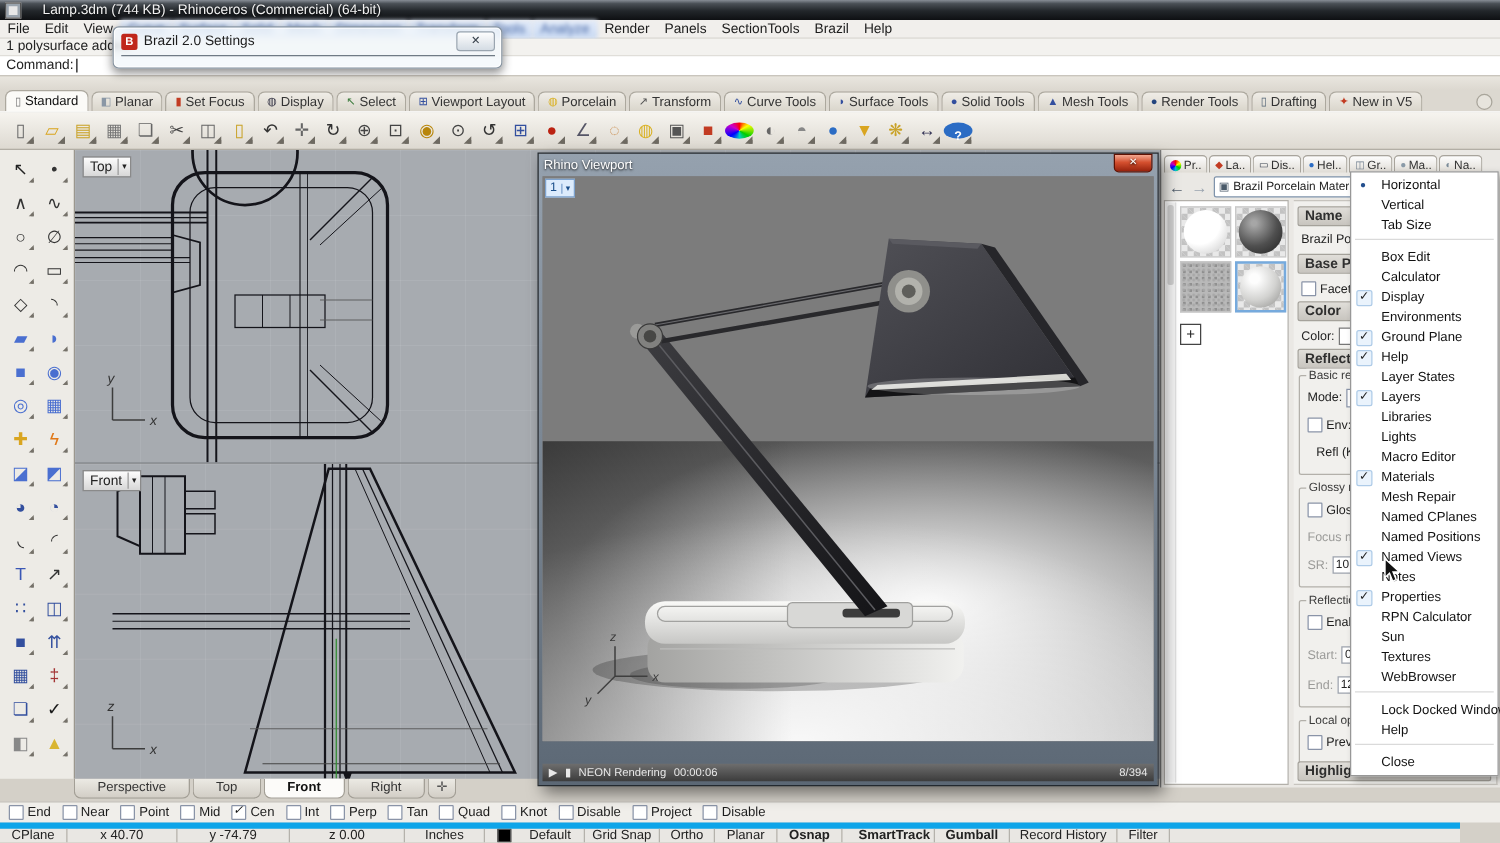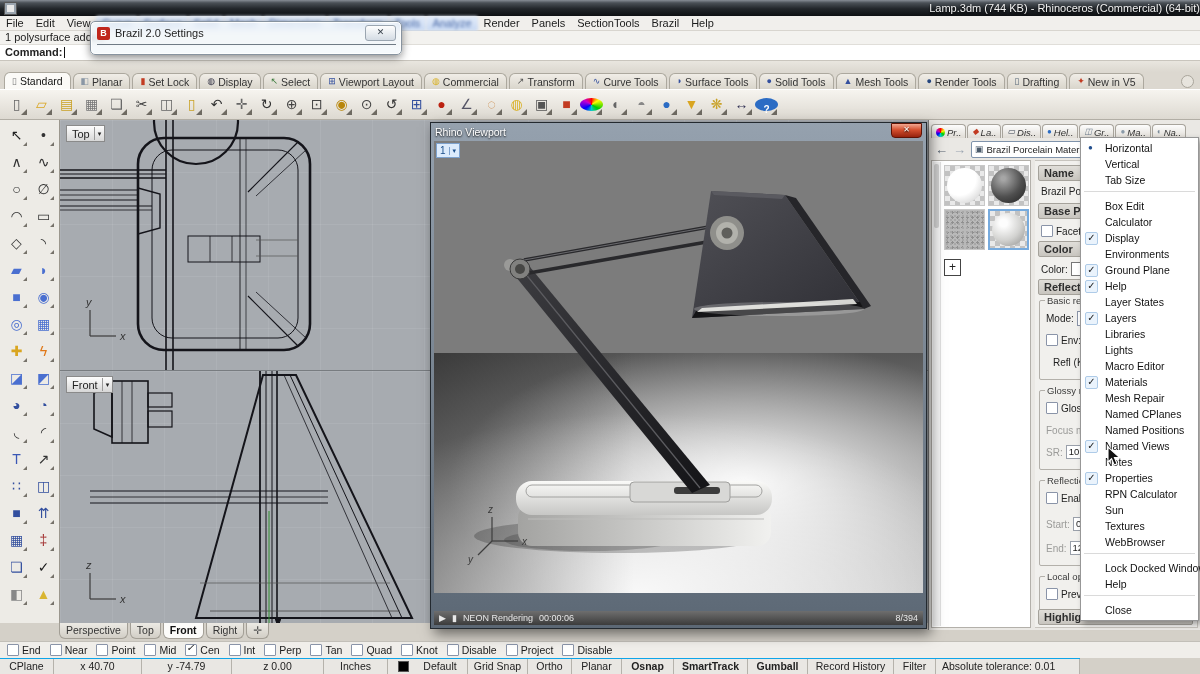--- a/index.html
+++ b/index.html
@@ -2,37 +2,37 @@
 <html><head>
 <meta charset="utf-8">
 <style>
   html,body{margin:0;padding:0;}
   body{width:1200px;height:674px;position:relative;overflow:hidden;
        font-family:"Liberation Sans",sans-serif;background:#d4d0c8;color:#222;}
   .abs{position:absolute;}
   
   #titlebar{left:0;top:0;width:1200px;height:16px;
     background:linear-gradient(#878d95 0%,#4a5056 18%,#22262a 55%,#0e1013 100%);
-    display:flex;align-items:center;gap:17px;padding-left:4px;box-sizing:border-box;justify-content:space-between;}
+    display:flex;align-items:center;gap:17px;padding-left:4px;box-sizing:border-box;}
   #titlebar .appicon{width:11px;height:11px;background:#e8e8e8;border:1px solid #555;
     box-shadow:inset 0 0 0 2px #9aa4ae;}
   #titlebar .wtitle{color:#f2f2f2;font-size:11px;text-shadow:0 1px 2px #000;white-space:nowrap;}
   
   #menubar{left:0;top:16px;width:1200px;height:15px;background:#f1efec;
     border-bottom:1px solid #d8d5cf;display:flex;align-items:center;box-sizing:border-box;}
   .menuitem{font-size:11px;line-height:15px;padding:0 6px;color:#1c1c1c;white-space:nowrap;}
   .menuitem.blurred{color:#4a6aa8;background:linear-gradient(#e2ebf9,#c7d8f2);
     border-radius:2px;filter:blur(1.6px);}
   
   #histrow{left:0;top:31px;width:1200px;height:13px;background:#f3f2ef;
     font-size:11px;line-height:13px;padding-left:5px;box-sizing:border-box;}
   #cmdrow{left:0;top:44px;width:1200px;height:16px;background:#ffffff;
     border-top:1px solid #e0ded9;font-size:11px;line-height:15px;padding-left:5px;
     box-sizing:border-box;display:flex;align-items:center;gap:2px;}
-  #cmdrow .plabel{font-weight:bold;}
+  #cmdrow .plabel{font-weight:normal;}
   #cmdrow .caret{width:1px;height:11px;background:#111;}
   #dockgap{left:0;top:60px;width:1200px;height:12px;
     background:linear-gradient(#e9e6df,#dcd8d0);border-top:1px solid #c9c5bd;box-sizing:border-box;}
   
   #tabsrow{left:0;top:72px;width:1200px;height:17px;display:flex;align-items:flex-end;
     padding-left:4px;box-sizing:border-box;background:#dcd8d0;gap:2px;}
   .ttab{display:flex;align-items:center;gap:3px;height:15px;padding:0 7px;
     background:linear-gradient(#f0ede7,#d9d5cb);border:1px solid #aca89e;border-bottom:none;
     border-radius:6px 6px 0 0;font-size:10.5px;color:#333;white-space:nowrap;}
   .ttab.active{background:#fbfaf7;height:16px;color:#111;}
@@ -87,21 +87,21 @@
   #rstrip{left:3px;bottom:3px;width:489px;height:14px;
     background:linear-gradient(#6e6e6e,#3c3c3c);display:flex;align-items:center;gap:6px;
     padding:0 5px;box-sizing:border-box;color:#e8e8e8;font-size:9px;}
   #rstrip .rprog{margin-left:auto;}
   
   #rpanel{left:928px;top:120px;width:272px;height:510px;background:#eae8e4;
     border-left:1px solid #7c7c7c;box-sizing:border-box;z-index:5;}
   #rp-tabs{left:2px;top:2px;right:0;height:16px;display:flex;gap:1px;overflow:hidden;}
   .rptab{display:flex;align-items:center;gap:2px;height:14px;margin-top:2px;padding:0 4px;
     background:linear-gradient(#fdfdfd,#ddd9d2);border:1px solid #a8a49c;border-bottom:none;
-    border-radius:4px 4px 0 0;font-size:9.5px;color:#333;white-space:nowrap;font-style:italic;}
+    border-radius:4px 4px 0 0;font-size:9.5px;color:#333;white-space:nowrap;}
   .rptab [data-glyph]{font-size:8px;line-height:8px;}
   .rptab .rainbow{width:9px;height:9px;margin-top:0;}
   #rp-nav{left:2px;top:19px;right:2px;height:20px;display:flex;align-items:center;gap:5px;
     padding:0 4px;}
   #rp-nav .arr{font-size:13px;color:#55606e;font-weight:bold;}
   #rp-nav .arr.fwd{color:#9aa4b0;}
   #rp-combo{flex:1;height:15px;background:#fff;border:1px solid #7f93ab;border-radius:2px;
     display:flex;align-items:center;gap:3px;font-size:9.5px;color:#222;padding:0 3px;
     white-space:nowrap;overflow:hidden;}
   #rp-combo .cico{font-size:9px;color:#4a5a6a;}
@@ -175,44 +175,44 @@
   #popup .bicon{width:13px;height:13px;background:#c0271c;border-radius:2px;color:#fff;
     font-size:9px;font-weight:bold;text-align:center;line-height:13px;flex:none;}
   #popup .ptitle{font-size:11px;color:#1d1d1d;}
   #popup .pclose{margin-left:auto;width:29px;height:14px;border:1px solid #9aa5b0;border-radius:3px;
     background:linear-gradient(#fefefe,#d4dce4);font-size:9px;color:#39424c;text-align:center;
     line-height:13px;}
   #popup .pline{margin-top:3px;border-top:1px solid #6f7a85;}
   
   #vptabs{left:55px;top:623px;width:873px;height:18px;display:flex;align-items:flex-start;
     gap:2px;padding-left:4px;box-sizing:border-box;}
-  .vtab{height:15px;padding:0 6px;background:linear-gradient(#eceae4,#d2cec6);
+  .vtab{height:15px;padding:0 18px;background:linear-gradient(#eceae4,#d2cec6);
     border:1px solid #a39f96;border-top:none;border-radius:0 0 6px 6px;font-size:10.5px;
     line-height:14px;color:#333;}
   .vtab.active{background:#fcfbf9;font-weight:bold;color:#111;}
   .vtab.plus{padding:0 6px;color:#555;}
   #osnapbar{left:0;top:641px;width:1200px;height:17px;background:#f0eeea;
     border-top:1px solid #c2bfb8;display:flex;align-items:center;gap:9px;padding-left:7px;
     box-sizing:border-box;}
   .oscb{display:flex;align-items:center;gap:3px;font-size:10.5px;color:#1c1c1c;}
-  #statusbar{left:0;top:658px;width:1080px;height:16px;background:#e9e7e3;
-    border-top:1px solid #0ea5e9;display:flex;box-sizing:border-box;}
+  #statusbar{left:0;top:658px;width:1168px;height:16px;background:#e9e7e3;
+    border-top:5px solid #0ea5e9;display:flex;box-sizing:border-box;}
   .scell{border-right:1px solid #b5b2ab;font-size:10.5px;line-height:15px;text-align:center;
     padding:0 3px;box-sizing:border-box;display:flex;align-items:center;justify-content:center;
     gap:3px;white-space:nowrap;overflow:hidden;}
   .scell.bold{font-weight:bold;}
   .scell.grow{flex:1;justify-content:flex-start;padding-left:6px;}
   .scell [data-swatch]{display:none;width:9px;height:9px;border:1px solid #555;flex:none;}
   .scell [data-swatch].show{display:inline-block;}
   .scell:nth-child(1){width:54px;}  .scell:nth-child(2){width:88px;}
   .scell:nth-child(3){width:90px;}  .scell:nth-child(4){width:92px;}
   .scell:nth-child(5){width:64px;}  .scell:nth-child(6){width:80px;gap:14px;}
   .scell:nth-child(7){width:60px;}  .scell:nth-child(8){width:44px;}
   .scell:nth-child(9){width:50px;}  .scell:nth-child(10){width:52px;}
-  .scell:nth-child(11){width:74px;} .scell:nth-child(12){width:60px;}
+  .scell:nth-child(11){width:74px;justify-content:flex-end;} .scell:nth-child(12){width:60px;}
   .scell:nth-child(13){width:86px;} .scell:nth-child(14){width:42px;}
   #cursor{left:1107px;top:446px;z-index:80;}
 </style>
 </head>
 <body>
 
 <div id="titlebar" class="abs">
   <span class="appicon"></span>
   <span class="wtitle">Lamp.3dm (744 KB) - Rhinoceros (Commercial) (64-bit)</span>
 </div>
@@ -251,37 +251,37 @@
 <div class="ttab active">
       <span class="tico" data-glyph="" style="color: rgb(119, 119, 119);">▯</span>
       <span>Standard</span>
     </div>
     <div class="ttab">
       <span class="tico" data-glyph="" style="color: rgb(138, 151, 165);">◧</span>
       <span>Planar</span>
     </div>
     <div class="ttab">
       <span class="tico" data-glyph="" style="color: rgb(194, 59, 34);">▮</span>
-      <span>Set Lock</span>
+      <span>Set Focus</span>
     </div>
     <div class="ttab">
       <span class="tico" data-glyph="" style="color: rgb(51, 51, 68);">◍</span>
       <span>Display</span>
     </div>
     <div class="ttab">
       <span class="tico" data-glyph="" style="color: rgb(58, 122, 58);">↖</span>
       <span>Select</span>
     </div>
     <div class="ttab">
       <span class="tico" data-glyph="" style="color: rgb(51, 79, 158);">⊞</span>
       <span>Viewport Layout</span>
     </div>
     <div class="ttab">
       <span class="tico" data-glyph="" style="color: rgb(217, 176, 32);">◍</span>
-      <span>Commercial</span>
+      <span>Porcelain</span>
     </div>
     <div class="ttab">
       <span class="tico" data-glyph="" style="color: rgb(85, 85, 85);">↗</span>
       <span>Transform</span>
     </div>
     <div class="ttab">
       <span class="tico" data-glyph="" style="color: rgb(51, 79, 158);">∿</span>
       <span>Curve Tools</span>
     </div>
     <div class="ttab">
@@ -1081,21 +1081,17 @@
       <span>Gumball</span>
     </div>
     <div class="scell">
 
       <span>Record History</span>
     </div>
     <div class="scell">
 
       <span>Filter</span>
     </div>
-    <div class="scell grow">
-
-      <span>Absolute tolerance: 0.01</span>
-    </div>
   </div>
 
 <svg id="cursor" class="abs" width="14" height="21" viewBox="0 0 14 21">
   <path d="M1,1 L1,16 L4.6,12.6 L7.2,19 L10,17.8 L7.4,11.6 L12.4,11.4 Z" fill="#111" stroke="#fff" stroke-width="1.1"></path>
 </svg>
 
 </body></html>

